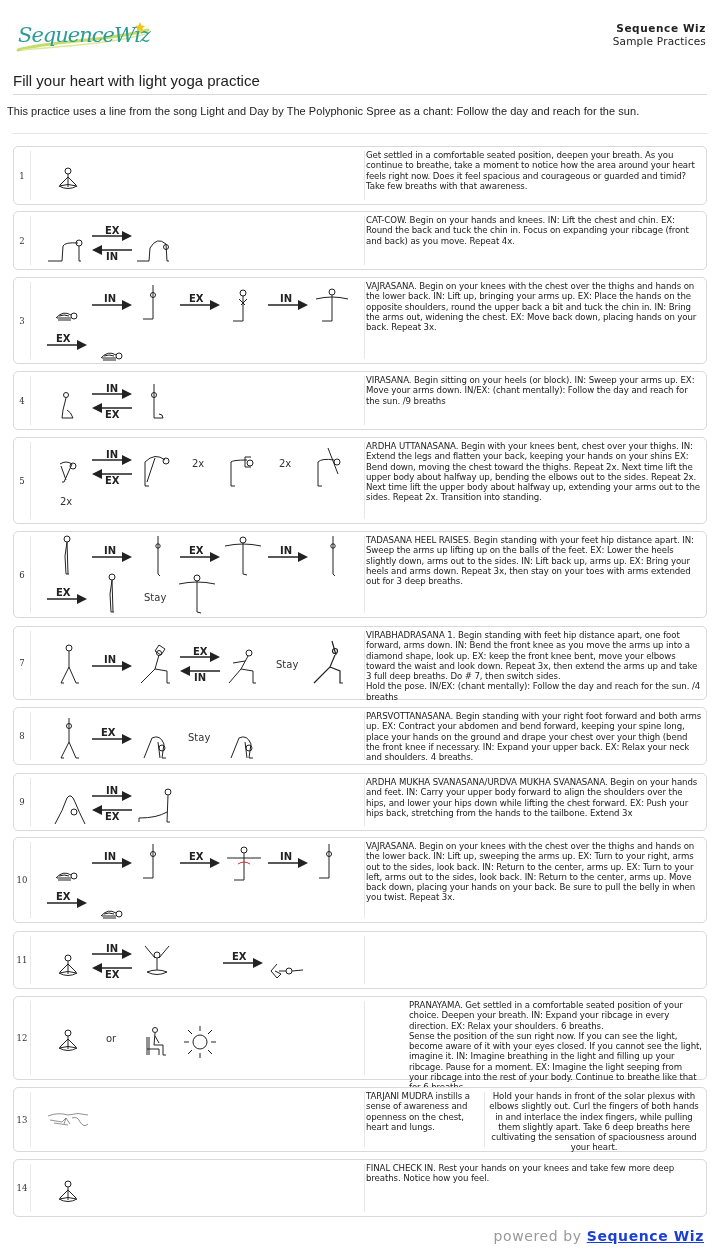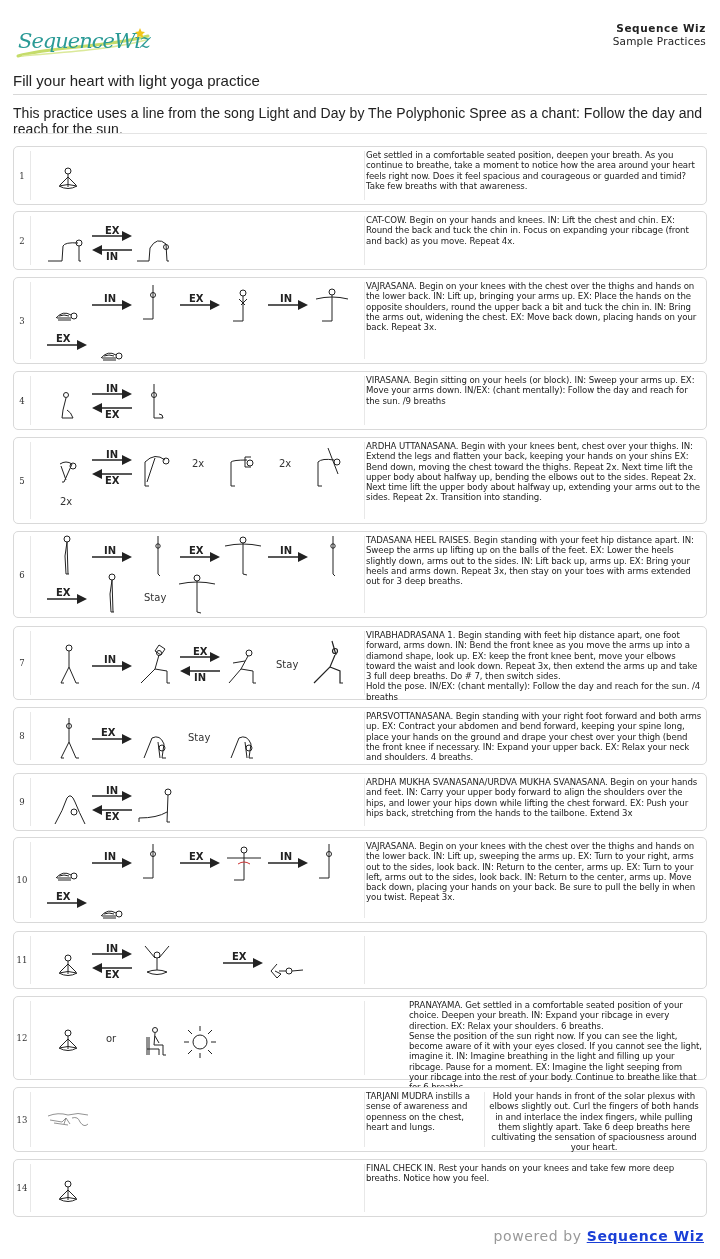--- a/index.html
+++ b/index.html
@@ -1,27 +1,27 @@
 <!DOCTYPE html>
 <html><head>
 <meta charset="utf-8">
 <style>
   * { box-sizing: border-box; }
   html, body { margin: 0; padding: 0; background: #ffffff; }
   body {
     width: 720px; height: 1259px; position: relative; overflow: hidden;
     font-family: "DejaVu Sans", sans-serif; color: #222;
   }
-  .logo { position: absolute; left: 14px; top: 22px; width: 140px; height: 40px; }
+  .logo { position: absolute; left: 14px; top: 16px; width: 140px; height: 40px; }
   .brand { position: absolute; right: 14px; top: 22px; text-align: right; font-size: 10.5px; line-height: 13px; }
   .brand .b1 { font-weight: bold; letter-spacing: 0.6px; }
   .brand .b2 { letter-spacing: 0.2px; }
   .title { position: absolute; left: 13px; top: 72px; font-size: 15px; color: #222; font-family: "Liberation Sans", sans-serif; }
   .hr { position: absolute; left: 13px; right: 13px; top: 94px; height: 1px; background: #d8d8d8; }
-  .intro { position: absolute; left: 13px; top: 105px; font-size: 14px; font-family: "Liberation Sans", sans-serif; letter-spacing: 0.05px; }
+  .intro { position: absolute; left: 7px; top: 105px; font-size: 11px; font-family: "Liberation Sans", sans-serif; letter-spacing: 0.05px; }
   .hr2 { position: absolute; left: 13px; right: 13px; top: 133px; height: 1px; background: #e4e4e4; }
 
   .row {
     position: absolute; left: 13px; width: 694px;
     border: 1px solid #d9d9d9; border-radius: 5px; background: #fff;
   }
   .row .num {
     position: absolute; left: 0; top: 0; bottom: 0; width: 16px;
     font-family: "DejaVu Serif", serif; font-size: 8.5px; color: #333;
     display: flex; align-items: center; justify-content: center;

